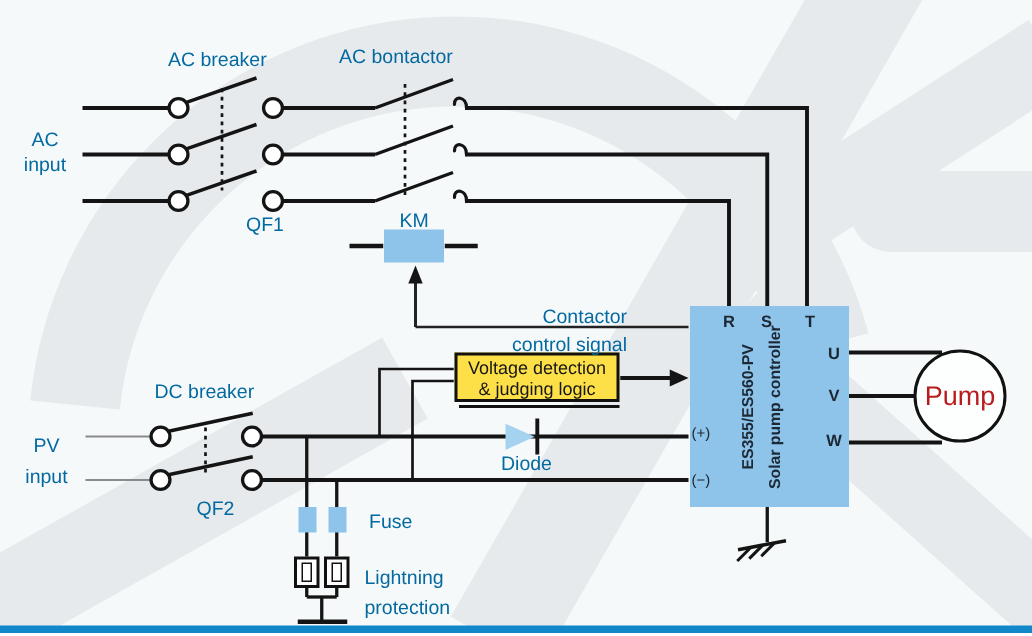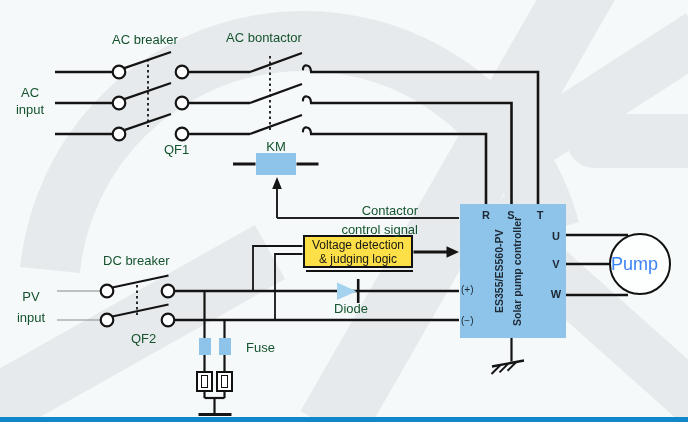--- a/index.html
+++ b/index.html
@@ -3,42 +3,42 @@
 <meta charset="utf-8">
 <style>
   html,body{margin:0;padding:0;background:#ffffff;}
   .stage{
     position:relative;width:688px;height:424px;overflow:hidden;
     background:#f6f9fa;
     font-family:"Liberation Sans","DejaVu Sans",sans-serif;
     color:#161616;
   }
   .stage svg{position:absolute;left:0;top:0;}
-  .lbl{position:absolute;font-size:13px;line-height:15px;color:#14532d;white-space:nowrap;}
+  .lbl{position:absolute;font-size:13px;line-height:15px;color:#0369a1;white-space:nowrap;}
   .lbl.wrap{white-space:normal;}
   .blue-box{position:absolute;background:#8ec4e9;}
   .controller{position:absolute;left:460px;top:204px;width:106px;height:134px;background:#8ec4e9;}
   .term{position:absolute;width:14px;text-align:center;font-size:11px;font-weight:bold;color:#1c2733;}
   .pol{position:absolute;font-size:10px;color:#1c2733;}
   .vtext{
     position:absolute;top:0;height:134px;width:15px;
     writing-mode:vertical-rl;transform:rotate(180deg);
     text-align:center;font-size:10.5px;font-weight:bold;color:#1d2936;white-space:nowrap;
   }
   .vbox{
     position:absolute;left:303px;top:235px;width:110px;height:33px;
     border:2px solid #111;background:#fde047;box-sizing:border-box;
     display:flex;flex-direction:column;justify-content:center;
     font-size:12px;line-height:14px;text-align:center;
   }
   .vbox-shadow{position:absolute;left:306px;top:270px;width:107px;height:2px;background:#111;}
   .pump{
     position:absolute;left:609px;top:233px;width:62px;height:62px;
     border:2.5px solid #111;border-radius:50%;background:#fdfefe;box-sizing:border-box;
-    display:flex;align-items:center;justify-content:flex-start;font-size:18px;color:#3b82f6;
+    display:flex;align-items:center;justify-content:center;font-size:18px;color:#b91c1c;
   }
   .arrester{position:absolute;width:17px;height:21px;border:2px solid #111;background:#fff;box-sizing:border-box;}
   .arrester .inner{position:absolute;left:3px;top:2px;width:7px;height:13px;border:1.5px solid #111;box-sizing:border-box;background:#fff;}
   .accent-bar{position:absolute;left:0;top:417px;width:688px;height:4.5px;background:#1186c8;}
   .below-bar{position:absolute;left:0;top:421.5px;width:688px;height:3px;background:#ffffff;}
 </style>
 </head>
 <body>
 
 <div class="stage">
@@ -195,17 +195,18 @@
   <div class="lbl" style="left:226px;top:30px;">AC bontactor</div>
   <div class="lbl wrap" style="left:8px;top:84px;width:44px;text-align:center;line-height:17px;">AC input</div>
   <div class="lbl" style="left:140px;top:142px;margin-left:24px;">QF1</div>
   <div class="lbl" style="left:256px;top:139px;width:40px;text-align:center;">KM</div>
   <div class="lbl wrap" style="left:323px;top:201px;width:95px;text-align:right;line-height:19px;">Contactor control signal</div>
   <div class="lbl" style="left:103px;top:253px;">DC breaker</div>
   <div class="lbl wrap" style="left:9px;top:286px;width:44px;text-align:center;line-height:21px;">PV input</div>
   <div class="lbl" style="left:131px;top:331px;">QF2</div>
   <div class="lbl" style="left:334px;top:301px;">Diode</div>
   <div class="lbl" style="left:246px;top:340px;">Fuse</div>
+  <div class="lbl wrap" style="left:243px;top:375px;width:86px;line-height:19.5px;">Lightning protection</div>
 
   <div class="accent-bar"></div>
   <div class="below-bar"></div>
 
 </div>
 
 </body></html>

